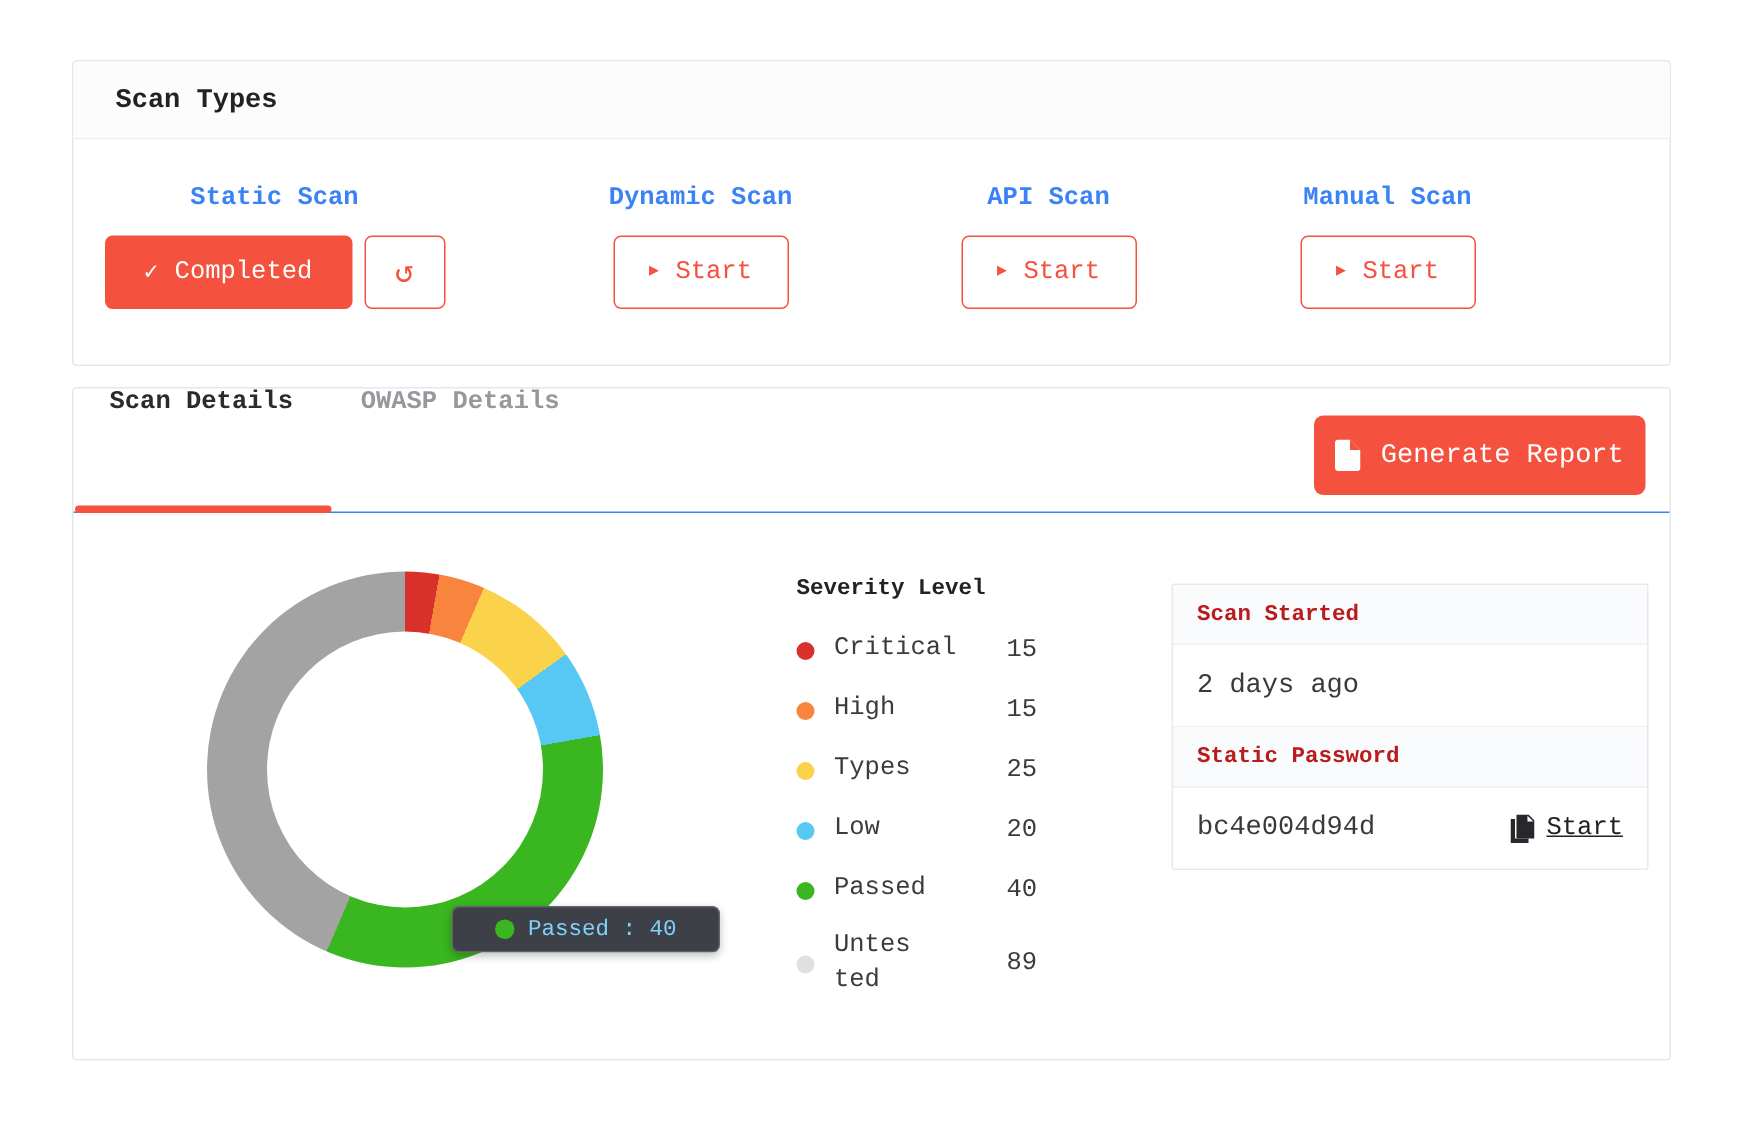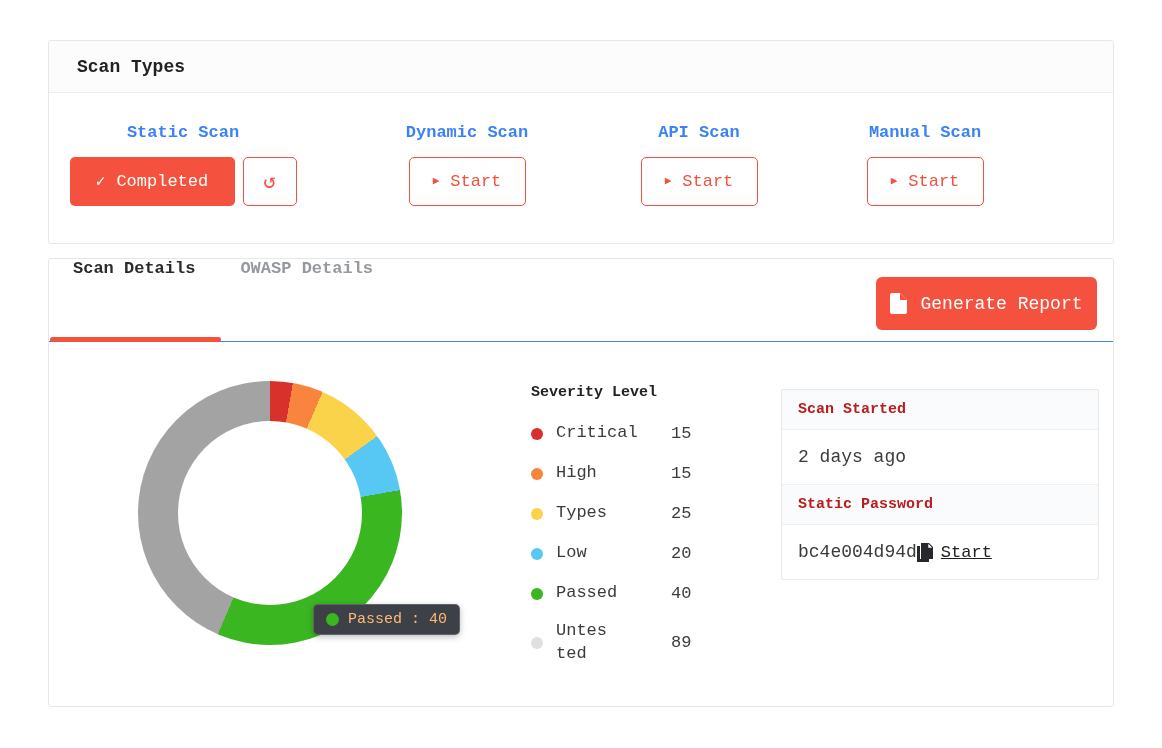--- a/index.html
+++ b/index.html
@@ -66,43 +66,43 @@
 
   .content { position:absolute; top:84px; left:0; right:0; bottom:0; }
 
   .donut-wrap { position:absolute; left:89px; top:38px; width:264px; height:264px; }
   .donut { position:absolute; inset:0; border-radius:50%; }
   .donut-hole {
     position:absolute; left:40px; top:40px; width:184px; height:184px;
     background:#fff; border-radius:50%;
   }
   .chart-tooltip {
-    position:absolute; left:252px; top:261px; height:31px; padding:0 12px;
+    position:absolute; left:252px; top:261px; height:31px; padding:0 28px;
     background:#3d4147; border:1px solid rgba(255,255,255,0.18); border-radius:5px;
-    display:flex; align-items:center; gap:9px; color:#fdba74; font-size:15px;
-    z-index:5; box-shadow:0 2px 6px rgba(0,0,0,0.25); white-space:nowrap;margin-left:12px;
+    display:flex; align-items:center; gap:9px; color:#7dd3fc; font-size:15px;
+    z-index:5; box-shadow:0 2px 6px rgba(0,0,0,0.25); white-space:nowrap;
   }
   .chart-tooltip .tt-dot { width:13px; height:13px; border-radius:50%; flex:none; }
 
   .legend { position:absolute; left:482px; top:41px; width:200px; }
   .legend-title { font-size:15px; font-weight:bold; color:#222; margin-bottom:19px; }
   .legend-row { display:flex; align-items:center; margin-bottom:13px; min-height:27px; }
   .legend-row .dot { width:12px; height:12px; border-radius:50%; margin-right:13px; flex:none; }
   .legend-label { font-size:17px; color:#3b3b3b; width:100px; line-height:1.35; }
   .legend-value { font-size:17px; color:#3b3b3b; margin-left:15px; }
 
   .info-panel {
     position:absolute; left:732px; top:46px; width:318px;
     border:1px solid #e9e9e9; border-radius:2px; background:#fff;
   }
   .panel-row { padding:11px 16px; border-bottom:1px solid #efefef; }
   .panel-row:last-child { border-bottom:none; }
   .panel-row.hdr { background:#fafbfc; font-weight:bold; font-size:15px; color:#b91c1c; }
   .panel-row.val { padding:17px 16px; font-size:18px; color:#3a3a3a; }
-  .pw-row { display:flex; align-items:center; }
+  .pw-row { display:flex; align-items:center; justify-content:space-between; }
   .copy-link { display:flex; align-items:center; gap:8px; cursor:pointer; color:#222; font-size:17px; }
   .copy-link .copy-txt { text-decoration:underline; }
 </style>
 </head>
 <body>
 
 <div class="page">
 
   <section class="card" id="scan-types-card">
     <header class="card-header">

